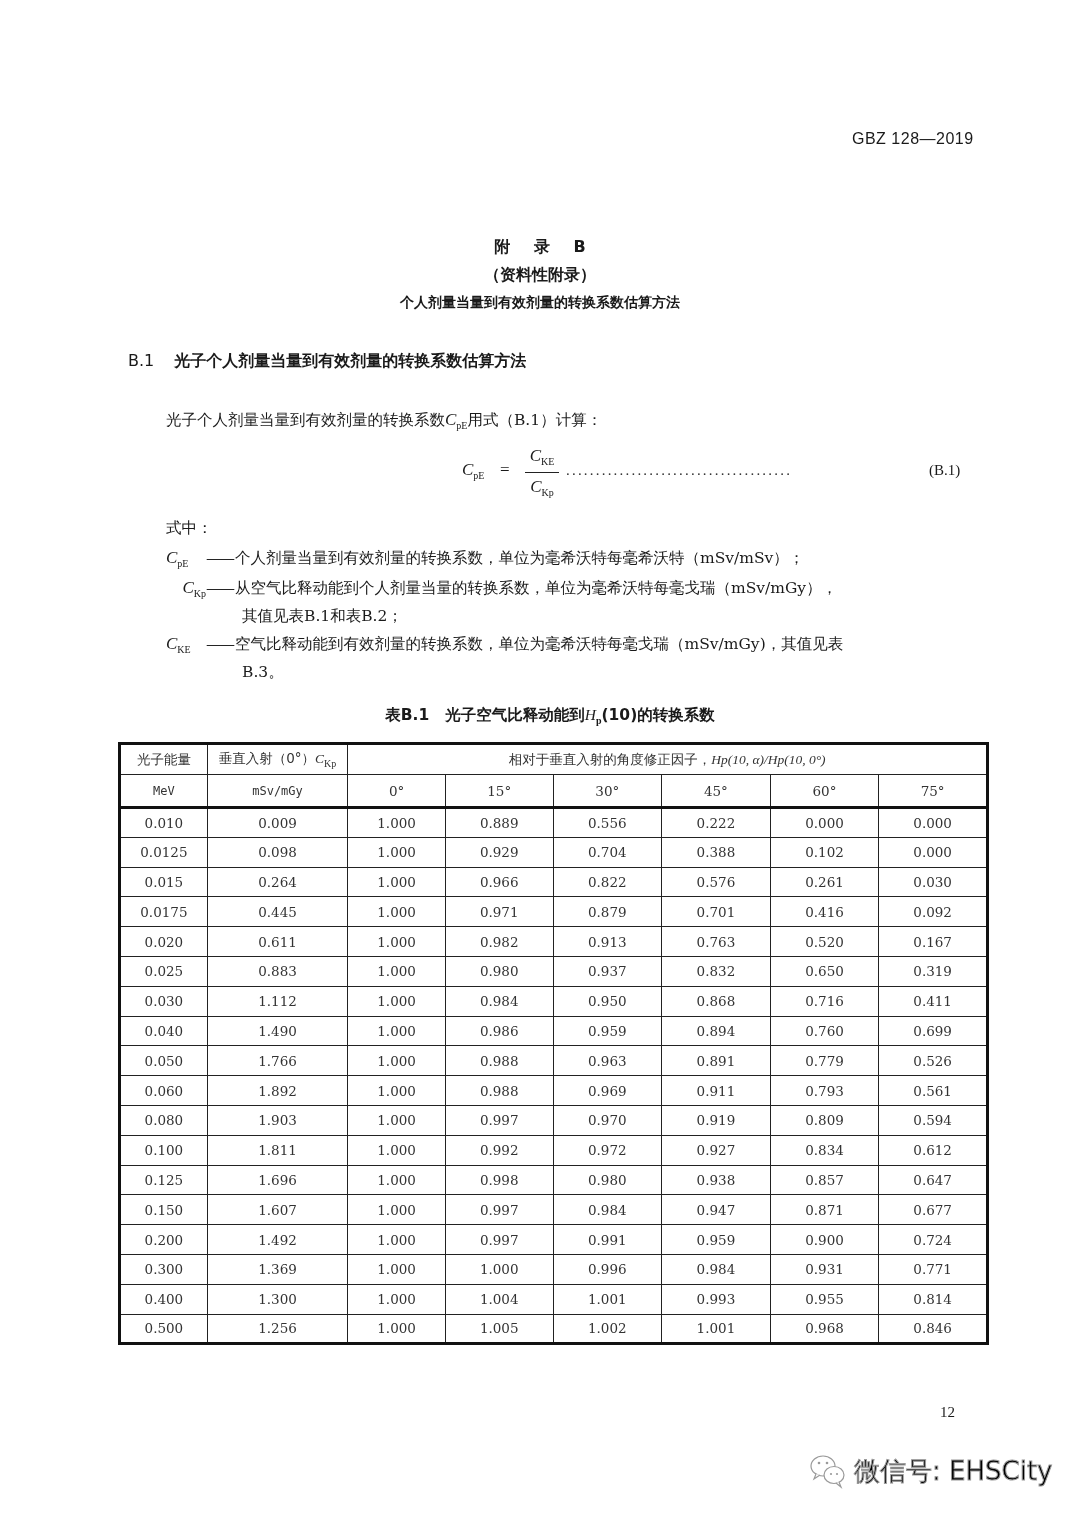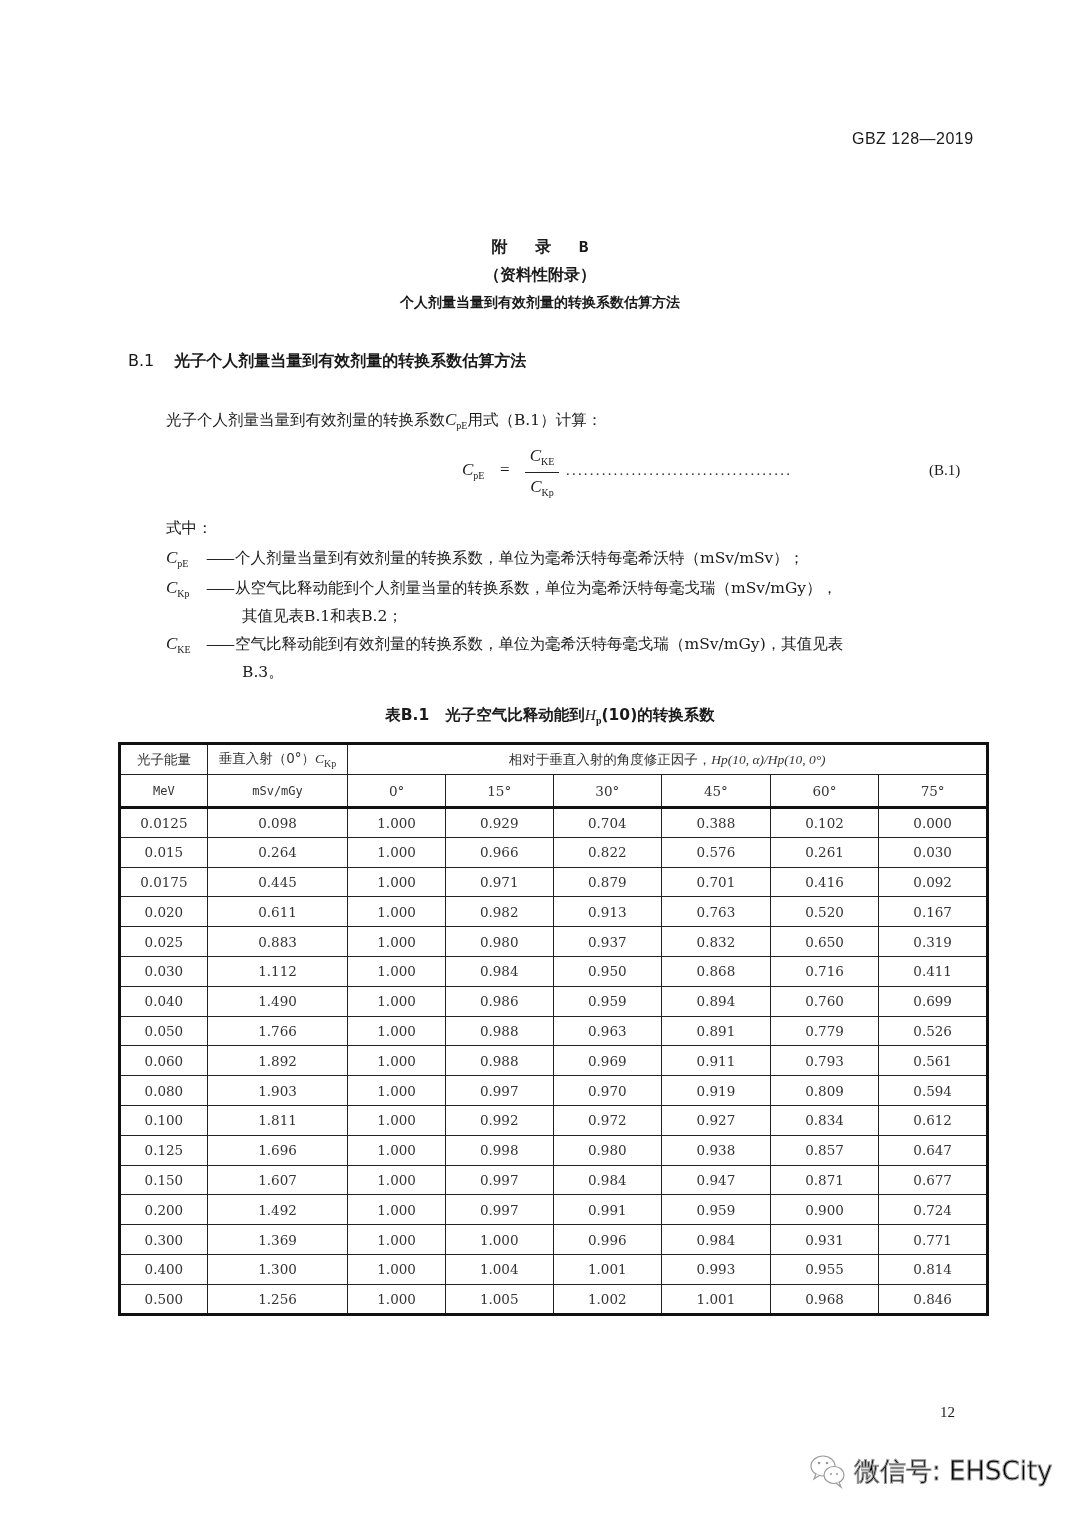--- a/index.html
+++ b/index.html
@@ -1,20 +1,20 @@
 <!DOCTYPE html>
 <html><head>
 <meta charset="utf-8">
 <style>
   html, body { margin: 0; padding: 0; background: #ffffff; }
   body { width: 1080px; height: 1526px; position: relative; overflow: hidden; color: #1a1a1a; font-family: "DejaVu Serif", "Liberation Serif", serif; }
   .abs { position: absolute; }
   .std-no { left: 852px; top: 130px; font-family: "Liberation Sans", "DejaVu Sans", sans-serif; font-size: 16px; letter-spacing: 0.5px; }
   .center-block { left: 0; width: 1080px; text-align: center; font-family: "DejaVu Sans", "Liberation Sans", sans-serif; }
-  .appx-title { top: 237px; font-size: 16px; font-weight: bold; word-spacing: 18px; font-family: Liberation Mono, monospace; }
+  .appx-title { top: 237px; font-size: 16px; font-weight: bold; word-spacing: 18px; }
   .appx-type { top: 265px; font-size: 16px; font-weight: bold; }
   .appx-name { top: 294px; font-size: 14px; font-weight: bold; }
   .sec-head { left: 128px; top: 351px; font-family: "DejaVu Sans", "Liberation Sans", sans-serif; font-size: 16px; font-weight: bold; text-align: center; }
   .sec-head .num { margin-right: 20px; font-weight: normal; }
   .para { font-size: 15.5px; font-family: "DejaVu Serif", "Liberation Serif", serif; }
   .p1 { left: 166px; top: 410px; }
   i.var { font-family: "Liberation Serif", "DejaVu Serif", serif; font-style: italic; font-size: 17px; }
   sub { font-size: 10px; font-family: "Liberation Serif", serif; vertical-align: -4px; }
   .formula { left: 462px; top: 446px; width: 520px; height: 60px; font-family: "Liberation Serif", "DejaVu Serif", serif; }
   .formula .lhs { position: absolute; left: 0; top: 14px; }
@@ -22,21 +22,21 @@
   .formula .frac { position: absolute; left: 63px; top: 0; width: 34px; text-align: center; }
   .formula .frac .num { display: block; height: 24px; }
   .formula .frac .bar { display: block; height: 1px; background: #222; margin: 2px 0 4px 0; }
   .formula .dots { position: absolute; left: 104px; top: 16px; font-size: 15px; letter-spacing: 2.2px; color: #333; }
   .formula .ref { position: absolute; left: 467px; top: 16px; font-size: 15px; }
   .where { left: 166px; top: 518px; }
   .def { left: 166px; font-size: 15.5px; }
   .def .sym { display: inline-block; width: 40px; }
   .def .dash { letter-spacing: -2px; margin-right: 2px; }
   .def1 { top: 548px; }
-  .def2 { top: 578px; }
+  .def2 { top: 578px; text-align: right; }
   .def2b { left: 242px; top: 606px; }
   .def3 { top: 634px; }
   .def3b { left: 242px; top: 662px; }
   .tbl-caption { left: 0; width: 1100px; text-align: center; top: 705px; font-family: "DejaVu Sans", "Liberation Sans", sans-serif; font-size: 15.5px; font-weight: bold; }
   .tbl-caption .cnum { margin-right: 16px; }
   .tbl-caption i { font-family: "Liberation Serif", serif; font-weight: normal; }
   table.data { position: absolute; left: 118px; top: 742px; width: 871px; border-collapse: collapse; border: 3px solid #111; font-family: "DejaVu Serif", "Liberation Serif", serif; font-size: 13.5px; color: #333; }
   table.data td, table.data th { border: 1.5px solid #222; text-align: center; padding: 0; font-weight: normal; }
   table.data thead tr { height: 31px; }
   table.data thead tr.sub th { height: 31px; }
@@ -119,20 +119,30 @@
       <th>0°</th>
       <th>15°</th>
       <th>30°</th>
       <th>45°</th>
       <th>60°</th>
       <th>75°</th>
     </tr>
   </thead>
   <tbody id="tbody">
       <tr>
+        <td>0.010</td>
+        <td>0.009</td>
+        <td>1.000</td>
+        <td>0.889</td>
+        <td>0.556</td>
+        <td>0.222</td>
+        <td>0.000</td>
+        <td>0.000</td>
+      </tr>
+      <tr>
         <td>0.0125</td>
         <td>0.098</td>
         <td>1.000</td>
         <td>0.929</td>
         <td>0.704</td>
         <td>0.388</td>
         <td>0.102</td>
         <td>0.000</td>
       </tr>
       <tr>

